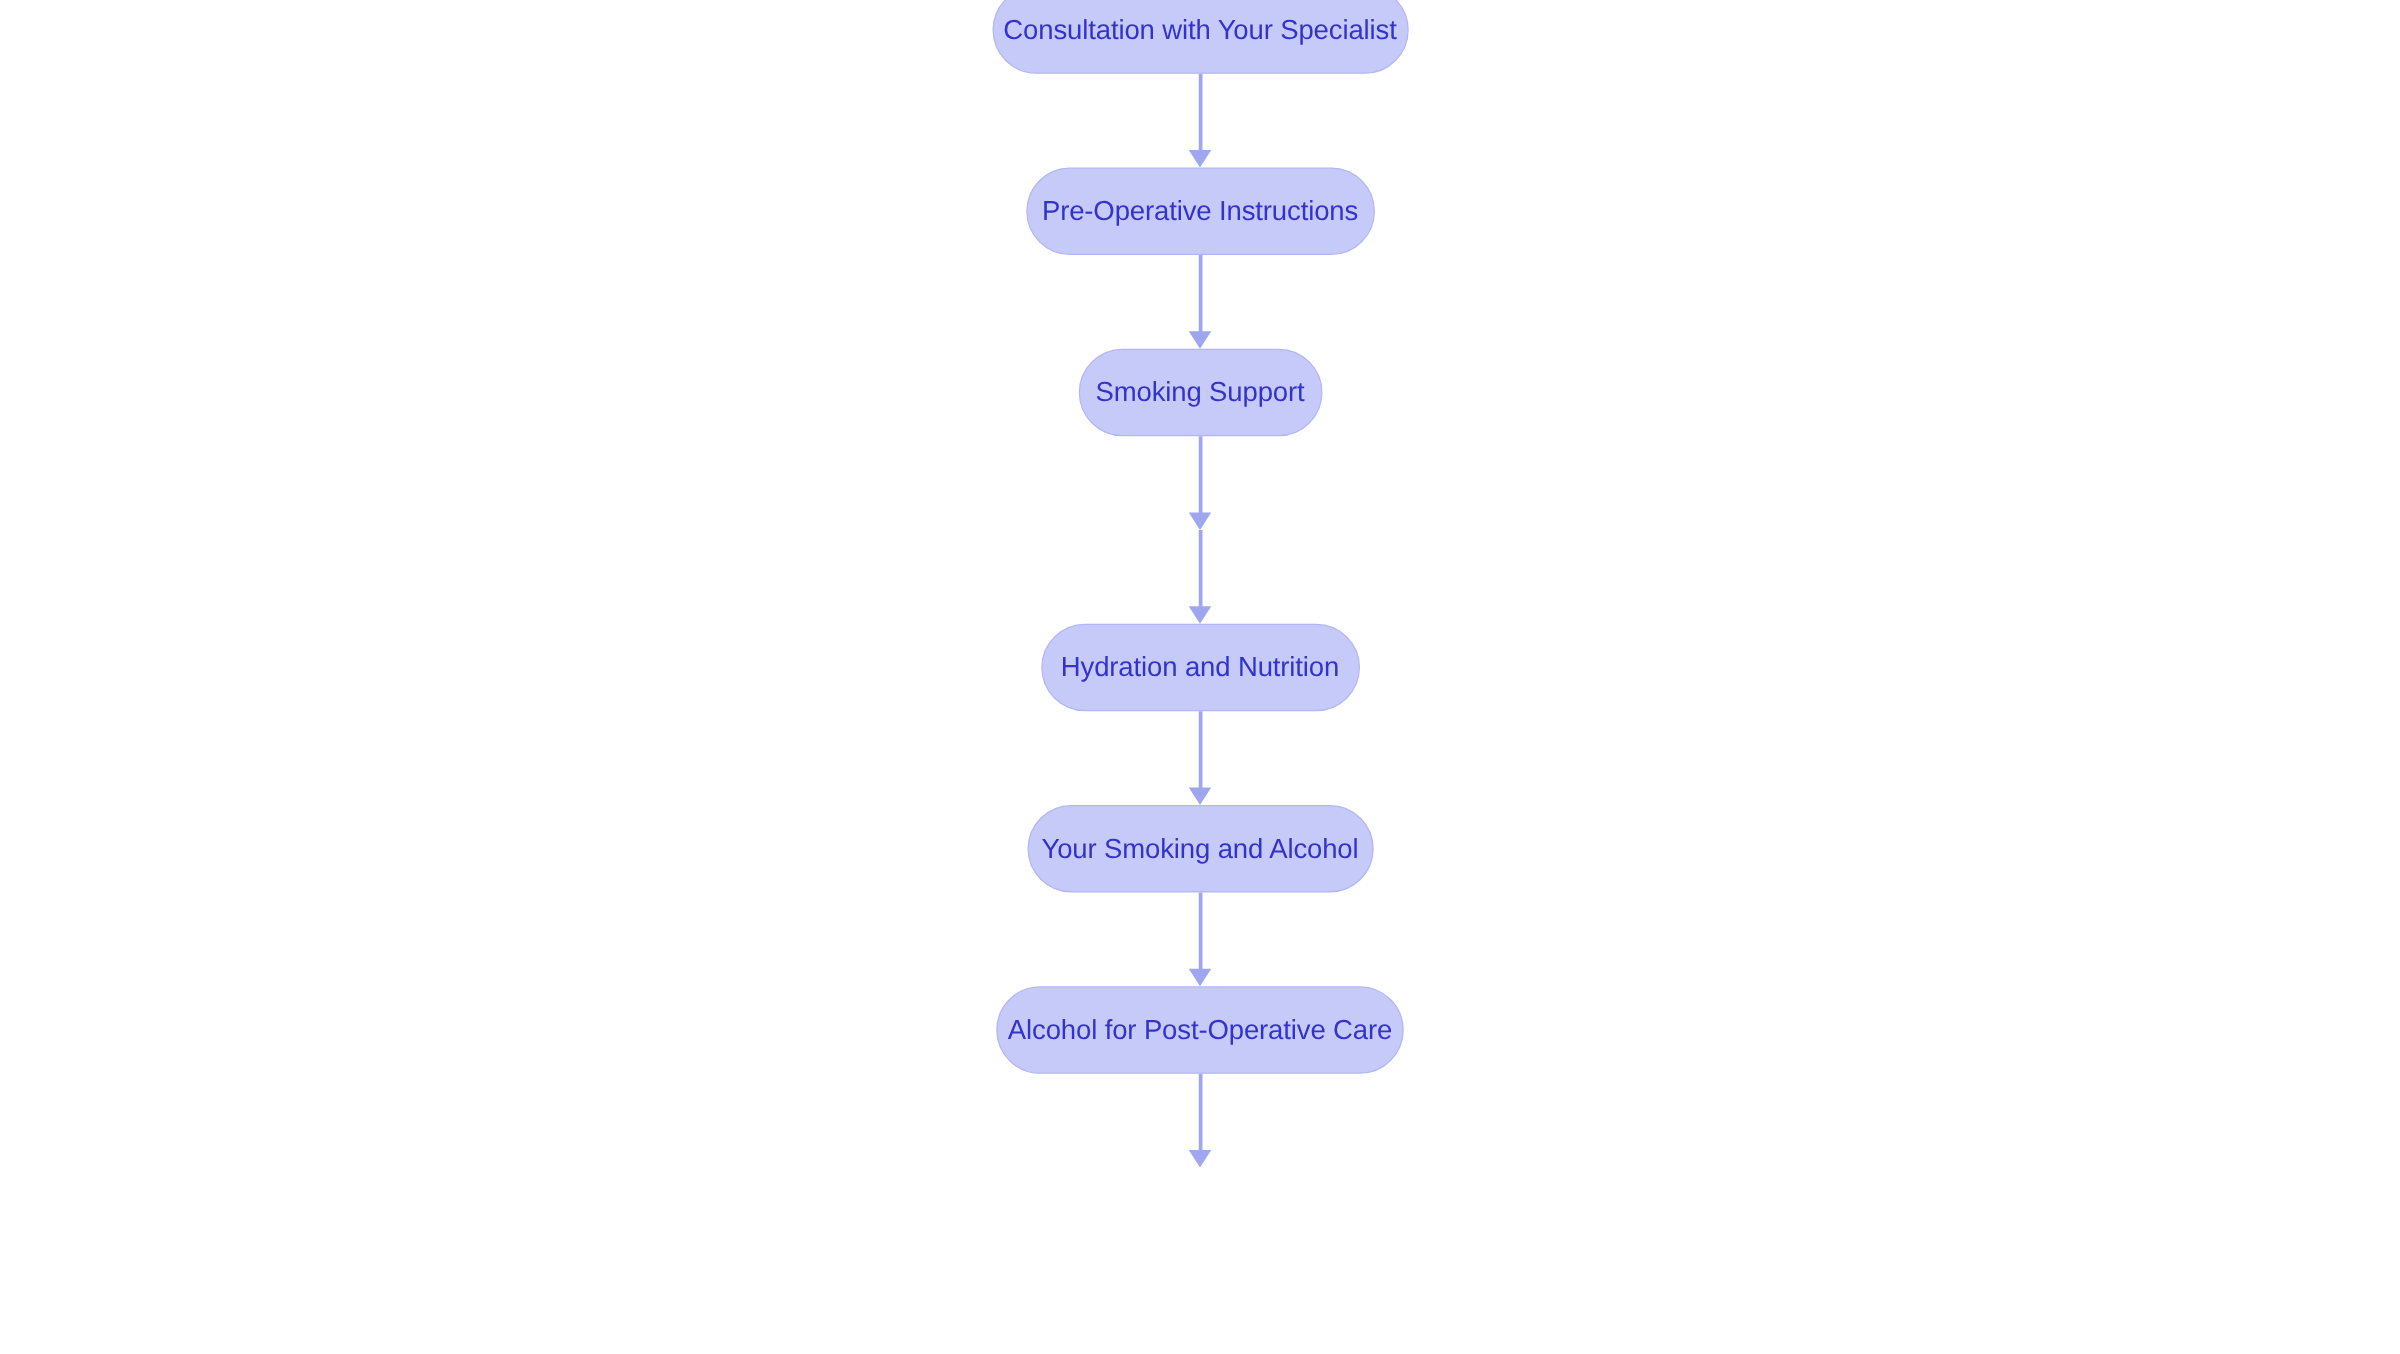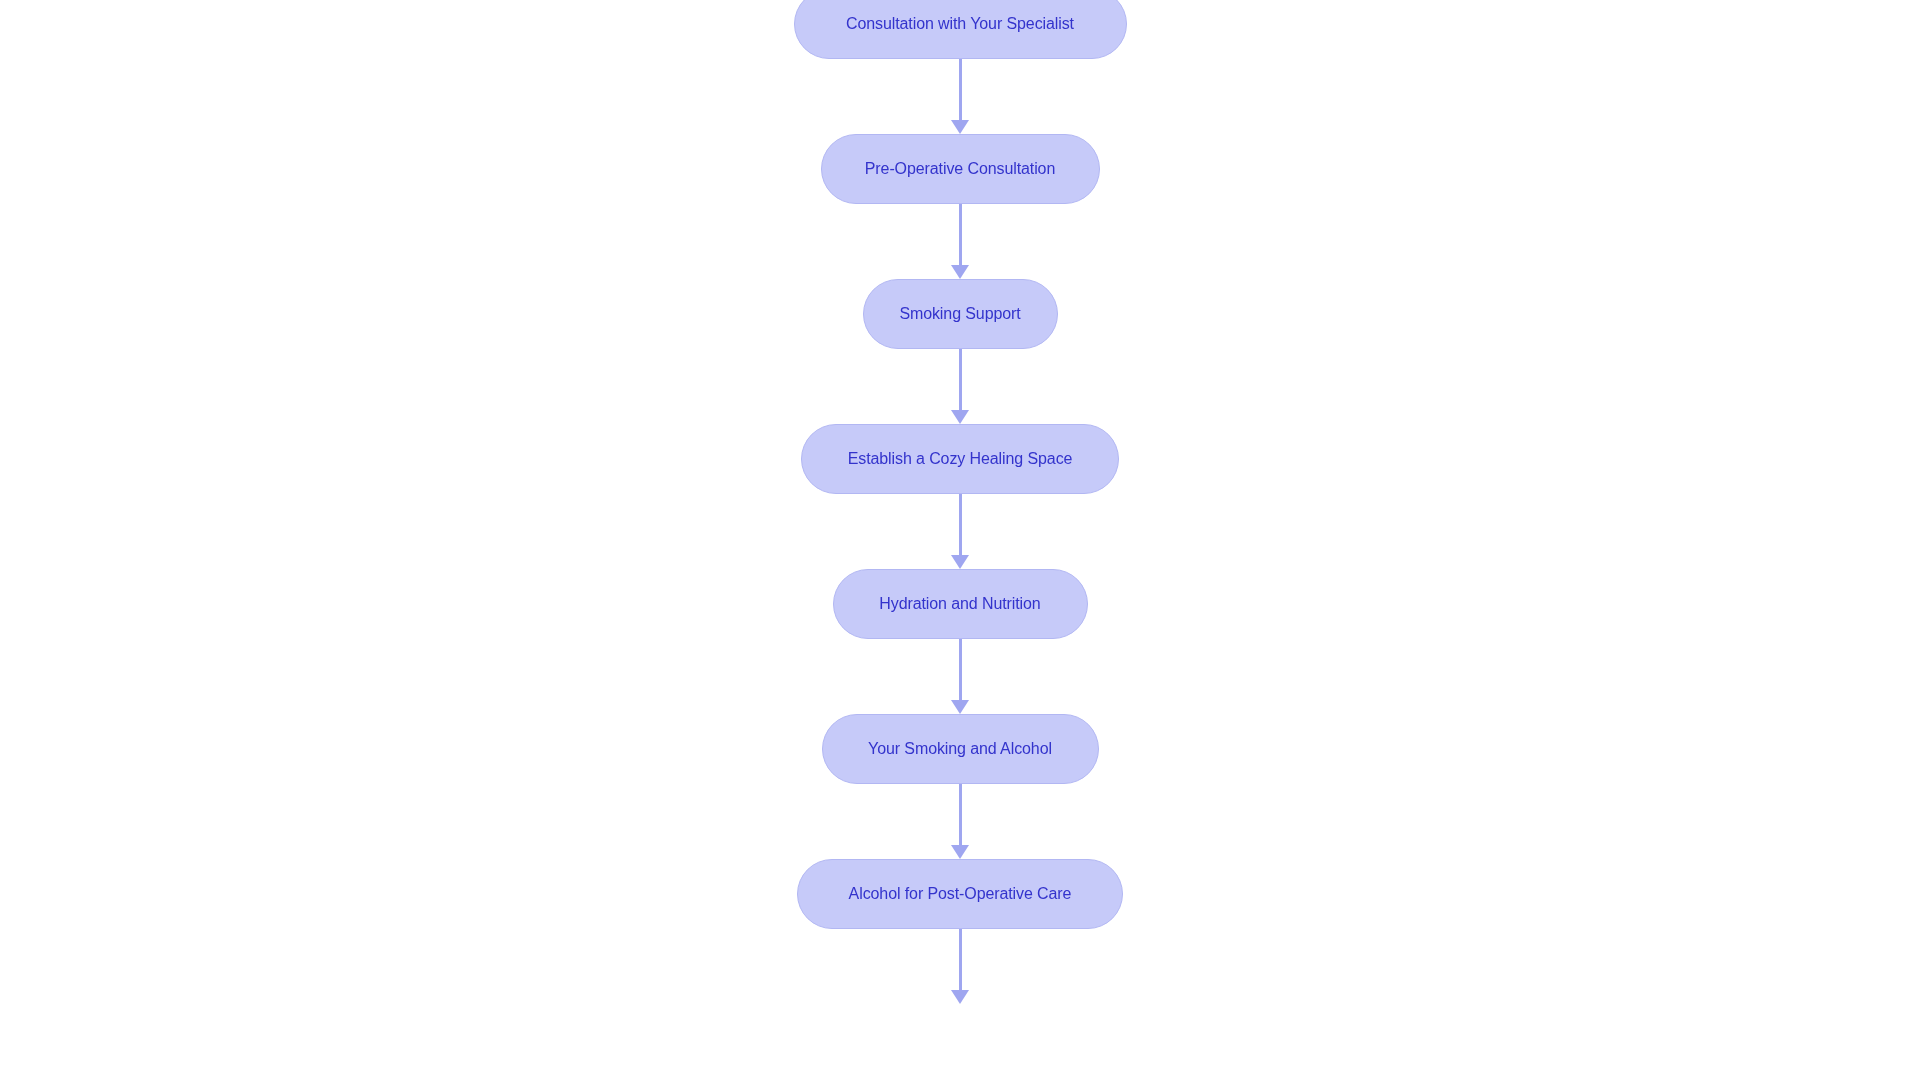--- a/index.html
+++ b/index.html
@@ -41,21 +41,21 @@
     border: 1px solid #b2b7f3;
     border-radius: 36px;
     display: flex;
     align-items: center;
     justify-content: center;
     padding: 0 30px;
     flex: none;
   }
   .node-label {
     color: #3333cc;
-    font-size: 16px;
+    font-size: 22px;
     font-weight: 400;
     letter-spacing: -0.1px;
     line-height: 1;
     white-space: nowrap;
   }
 
   
   .connector {
     width: 20px;
     height: 75px;
@@ -86,38 +86,35 @@
 
     <div class="node" style="width:333px">
       <span class="node-label">Consultation with Your Specialist</span>
     </div>
     <div class="connector">
       <div class="line"></div>
       <div class="arrowhead"></div>
     </div>
 
     <div class="node" style="width:279px">
-      <span class="node-label">Pre-Operative Consultation</span>
+      <span class="node-label">Pre-Operative Instructions</span>
     </div>
     <div class="connector">
       <div class="line"></div>
       <div class="arrowhead"></div>
     </div>
 
     <div class="node" style="width:195px">
       <span class="node-label">Smoking Support</span>
     </div>
     <div class="connector">
       <div class="line"></div>
       <div class="arrowhead"></div>
     </div>
 
-    <div class="node" style="width:318px">
-      <span class="node-label">Establish a Cozy Healing Space</span>
-    </div>
     <div class="connector">
       <div class="line"></div>
       <div class="arrowhead"></div>
     </div>
 
     <div class="node" style="width:255px">
       <span class="node-label">Hydration and Nutrition</span>
     </div>
     <div class="connector">
       <div class="line"></div>

